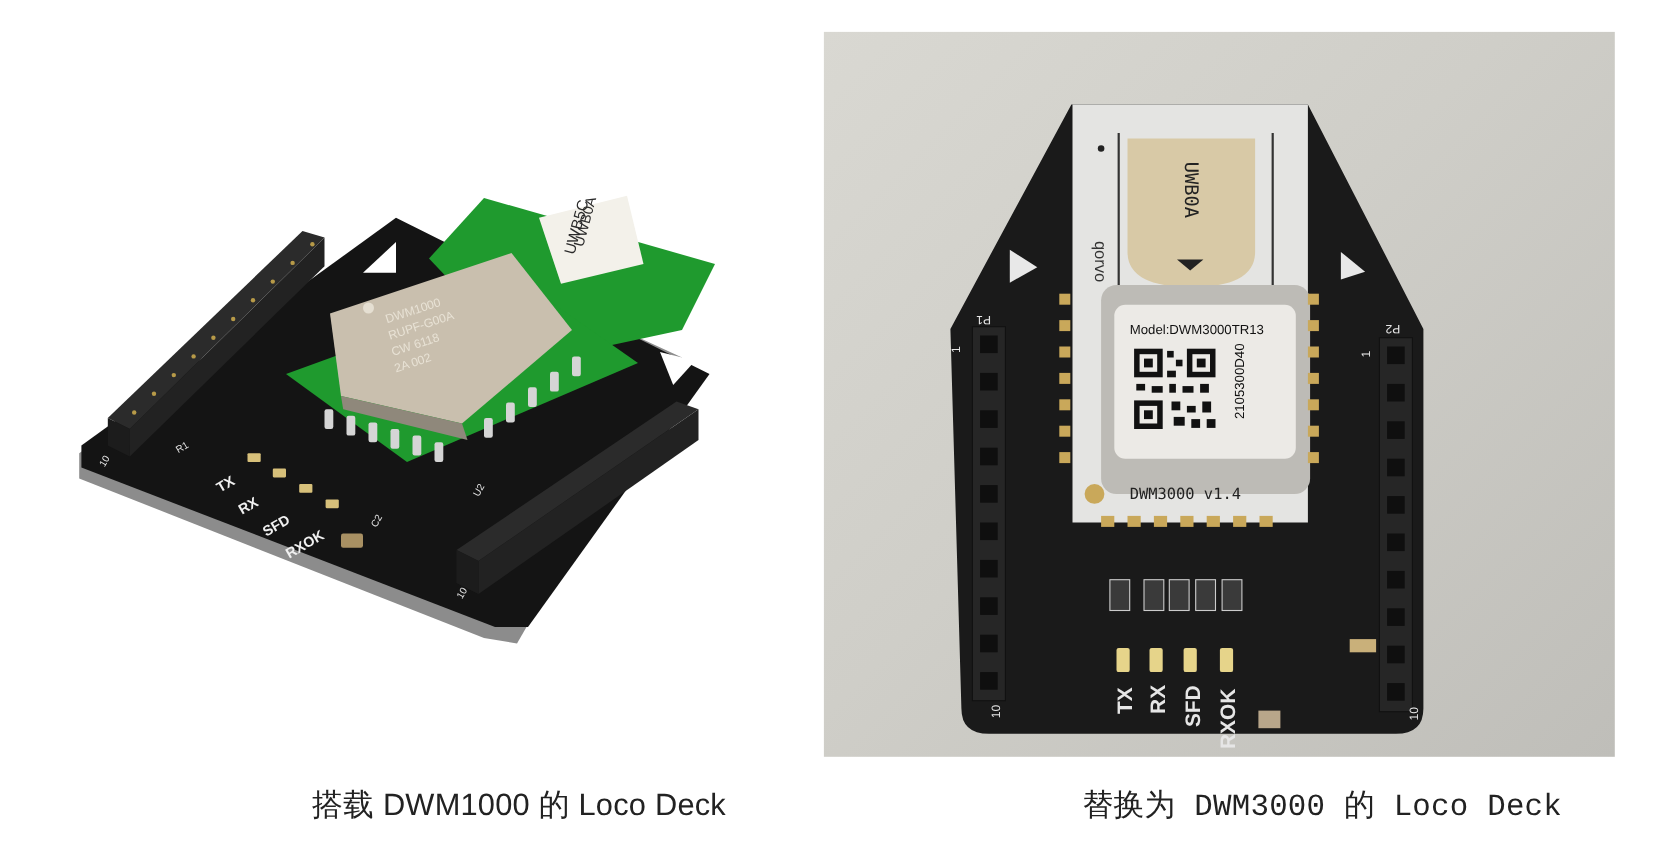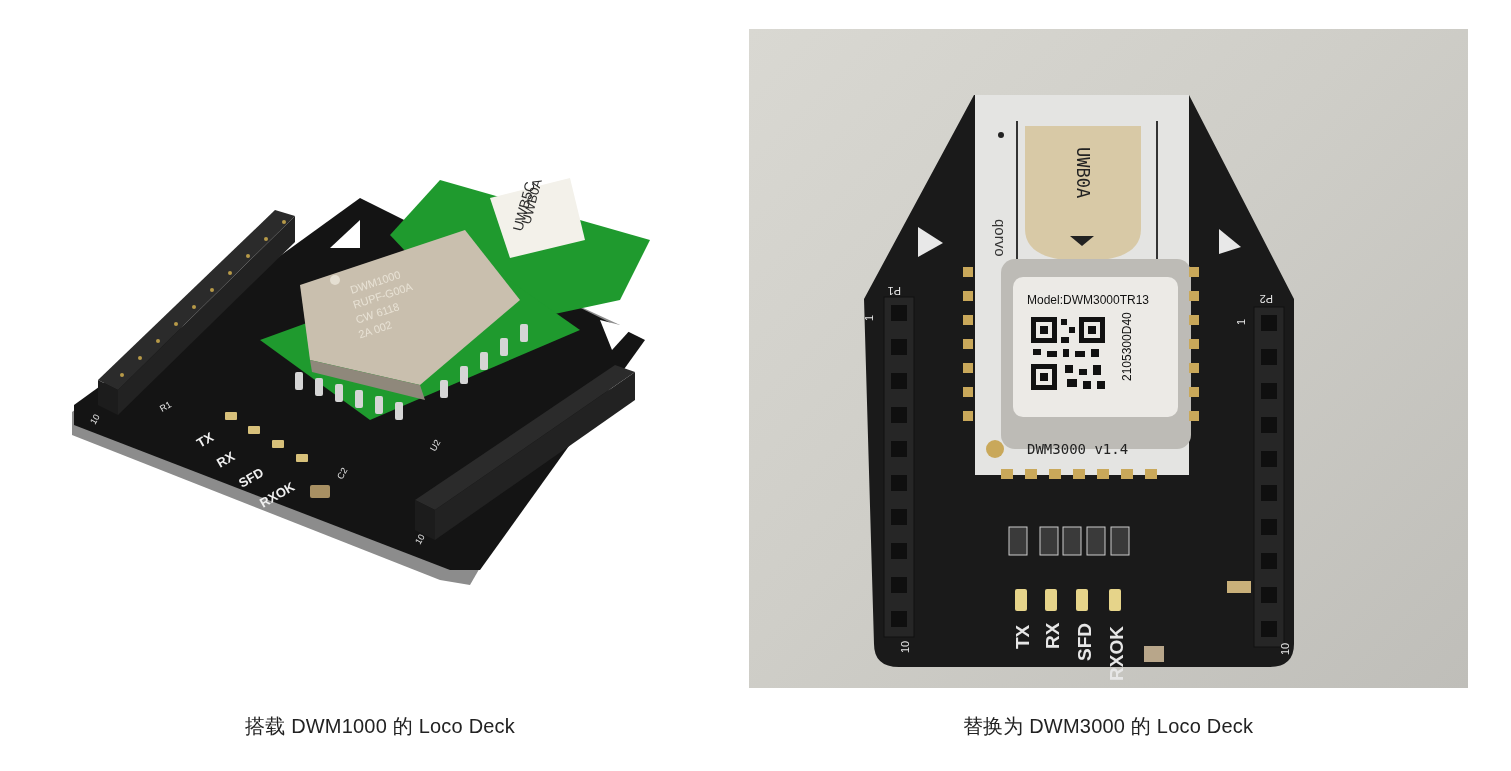--- a/index.html
+++ b/index.html
@@ -1,23 +1,23 @@
 <!DOCTYPE html>
 <html><head>
   <meta charset="utf-8">
   <style>
     html, body { margin: 0; padding: 0; background: #ffffff; }
     body { width: 1511px; height: 771px; position: relative; overflow: hidden;
            font-family: "Liberation Sans", "DejaVu Sans", sans-serif; }
 
     .figure { position: absolute; }
-    .caption { position: absolute; top: 713px; font-size: 20px; color: #222222;
-               text-align: center; white-space: nowrap; letter-spacing: 0.2px; }
+    .caption { position: absolute; top: 713px; font-size: 28px; color: #222222;
+               text-align: right; white-space: nowrap; letter-spacing: 0.2px; }
     #cap-left { left: 100px; width: 560px; }
-    #cap-right { left: 828px; width: 560px; }
+    #cap-right { left: 860px; width: 560px; font-family: Liberation Mono, monospace; }
 
     
     #photo-right { left: 749px; top: 29px; width: 719px; height: 659px;
                    background: linear-gradient(135deg, #d9d8d2 0%, #cfcec8 45%, #bfbeb9 100%); overflow: hidden; }
     #photo-left { left: 60px; top: 150px; width: 620px; height: 440px; background: #ffffff; }
 
     svg text { font-family: "Liberation Sans", "DejaVu Sans", sans-serif; }
     .mono { font-family: "DejaVu Sans Mono", "Liberation Mono", monospace; }
   </style>
 </head>

